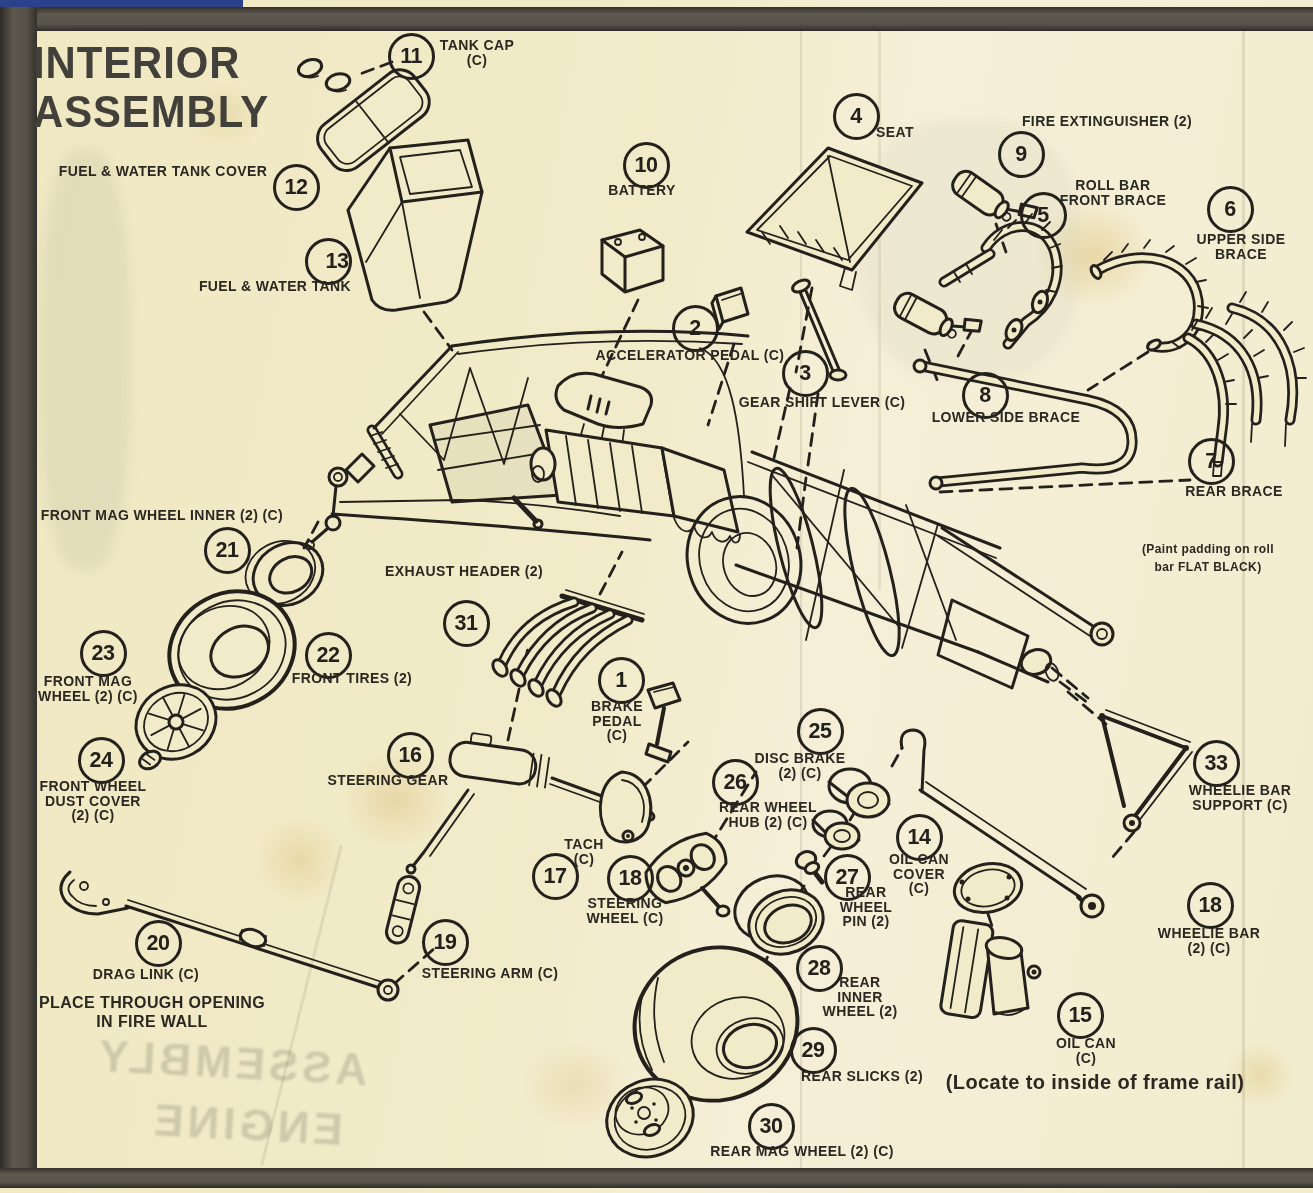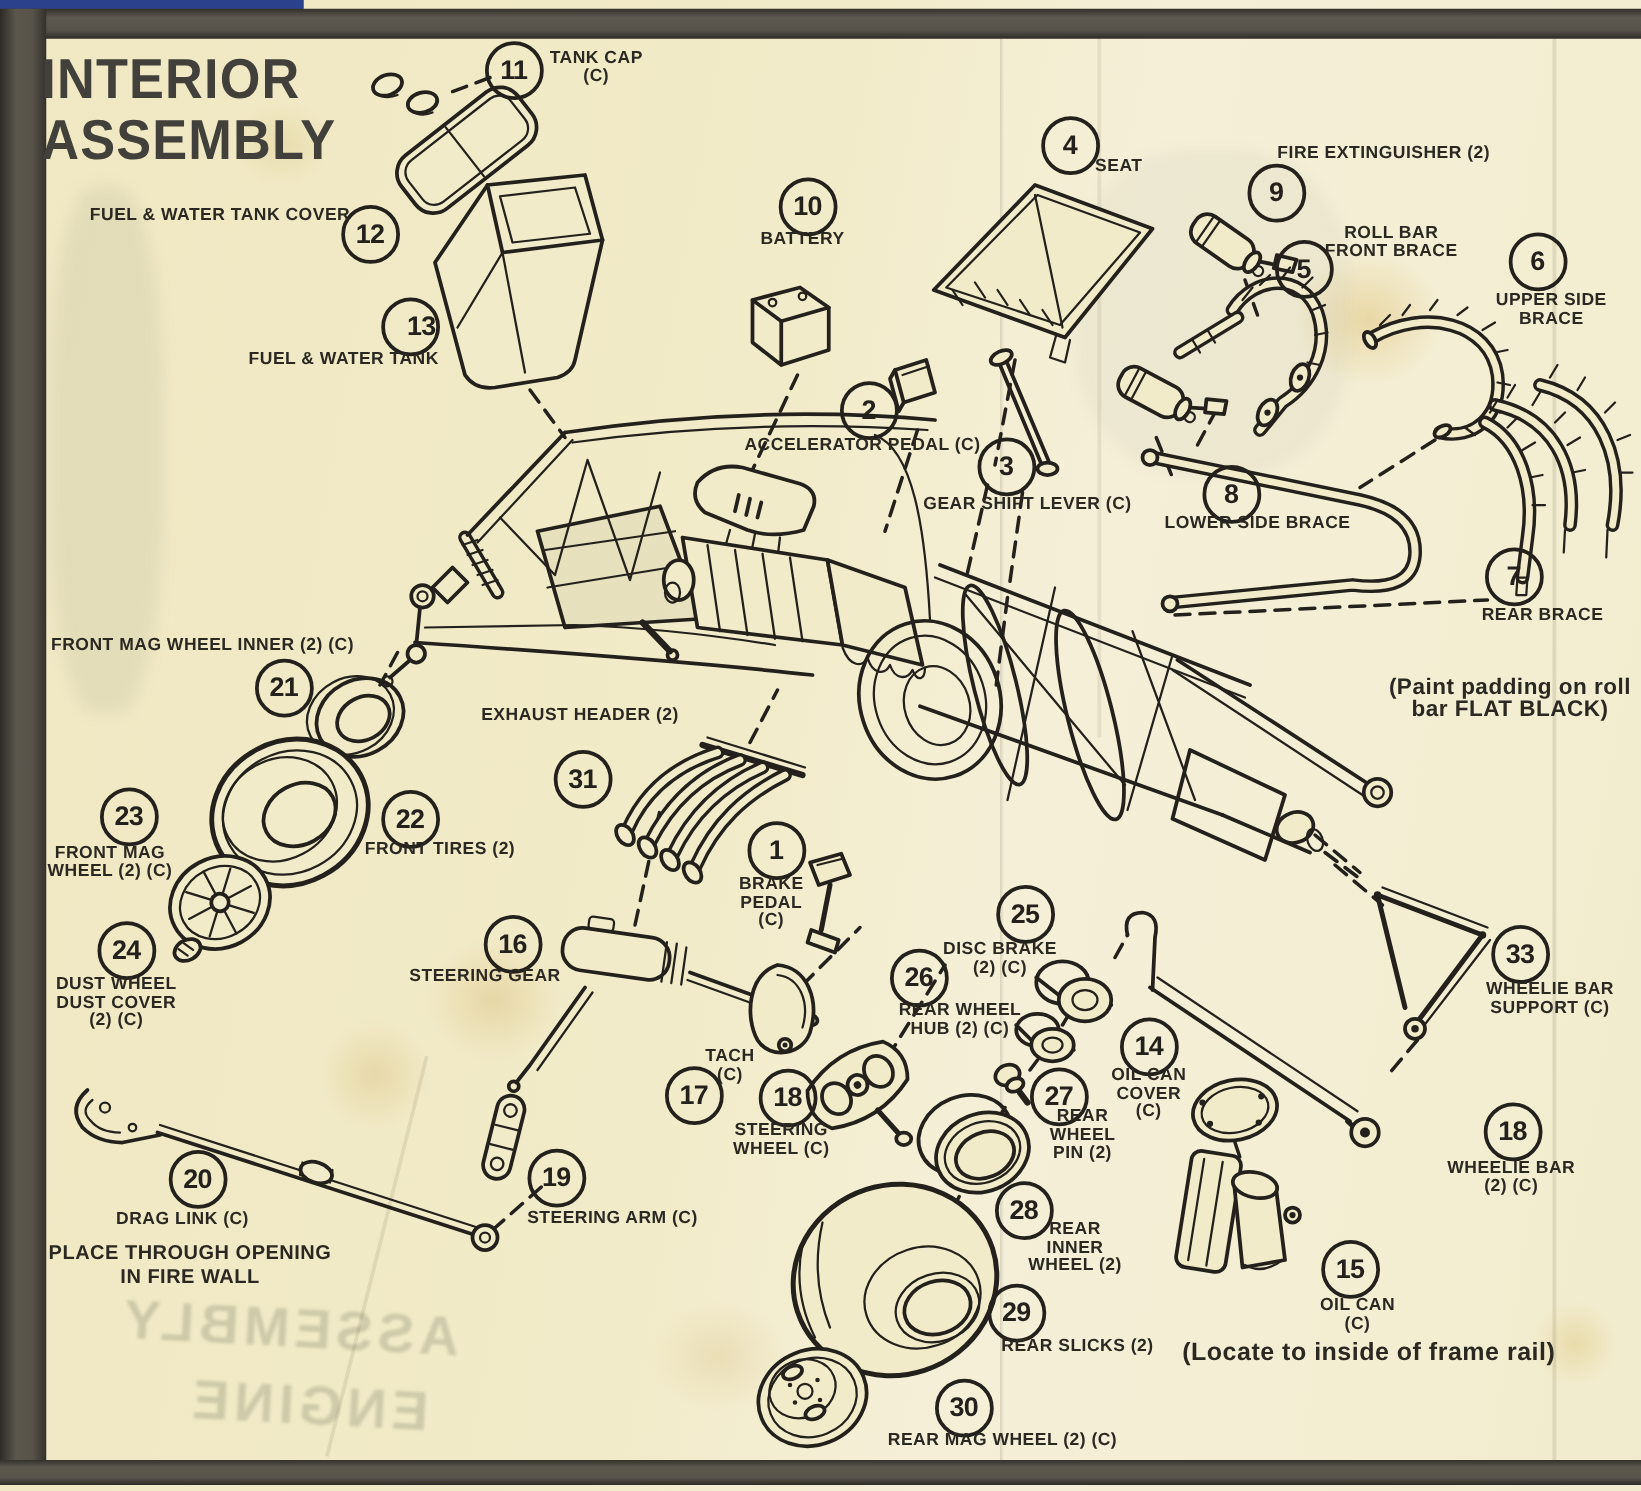--- a/index.html
+++ b/index.html
@@ -531,21 +531,21 @@
     <div class="callout-circle" style="left: 387.5px; top: 32.5px;">
       <span>11</span>
     </div>
     <div class="part-label" style="left: 477px; top: 38px; transform: translateX(-50%);">
       <span class="lbl-line">TANK CAP</span>
       <span class="lbl-line">(C)</span>
     </div>
     <div class="callout-circle" style="left: 272.5px; top: 163.5px;">
       <span>12</span>
     </div>
-    <div class="part-label" style="left: 176px; top: 164px; transform: translateX(-50%);">
+    <div class="part-label" style="left: 163px; top: 164px; transform: translateX(-50%);">
       <span class="lbl-line">FUEL &amp; WATER TANK COVER</span>
     </div>
     <div class="callout-circle" style="left: 304.5px; top: 237.5px; justify-content: flex-end;">
       <span>13</span>
     </div>
     <div class="part-label" style="left: 275px; top: 279px; transform: translateX(-50%);">
       <span class="lbl-line">FUEL &amp; WATER TANK</span>
     </div>
     <div class="callout-circle" style="left: 895.5px; top: 813.5px;">
       <span>14</span>
@@ -610,21 +610,21 @@
       <span>23</span>
     </div>
     <div class="part-label" style="left: 88px; top: 674px; transform: translateX(-50%);">
       <span class="lbl-line">FRONT MAG</span>
       <span class="lbl-line">WHEEL (2) (C)</span>
     </div>
     <div class="callout-circle" style="left: 77.5px; top: 736.5px;">
       <span>24</span>
     </div>
     <div class="part-label" style="left: 93px; top: 779px; transform: translateX(-50%);">
-      <span class="lbl-line">DUST WHEEL</span>
+      <span class="lbl-line">FRONT WHEEL</span>
       <span class="lbl-line">DUST COVER</span>
       <span class="lbl-line">(2) (C)</span>
     </div>
     <div class="callout-circle" style="left: 796.5px; top: 707.5px;">
       <span>25</span>
     </div>
     <div class="part-label" style="left: 800px; top: 751px; transform: translateX(-50%);">
       <span class="lbl-line">DISC BRAKE</span>
       <span class="lbl-line">(2) (C)</span>
     </div>
@@ -678,21 +678,21 @@
     </div>
     <div class="callout-circle" style="left: 1192.5px; top: 739.5px; align-items: center;">
       <span>33</span>
     </div>
     <div class="part-label" style="left: 1240px; top: 783px; transform: translateX(-50%);">
       <span class="lbl-line">WHEELIE BAR</span>
       <span class="lbl-line">SUPPORT (C)</span>
     </div>
   </div>
 <div id="notes">
-    <div class="part-label note" style="left: 1208px; top: 540px; transform: translateX(-50%); font-size: 18px; line-height: 18px;">
+    <div class="part-label note" style="left: 1208px; top: 540px; transform: translateX(-50%); font-size: 12px; line-height: 18px;">
       <span class="lbl-line">(Paint padding on roll</span>
       <span class="lbl-line">bar FLAT BLACK)</span>
     </div>
     <div class="part-label note" style="left: 152px; top: 992.5px; transform: translateX(-50%); font-size: 16px; line-height: 19px;">
       <span class="lbl-line">PLACE THROUGH OPENING</span>
       <span class="lbl-line">IN FIRE WALL</span>
     </div>
     <div class="part-label note" style="left: 1095px; top: 1073px; transform: translateX(-50%); font-size: 20px; line-height: 18px;">
       <span class="lbl-line">(Locate to inside of frame rail)</span>
     </div>

